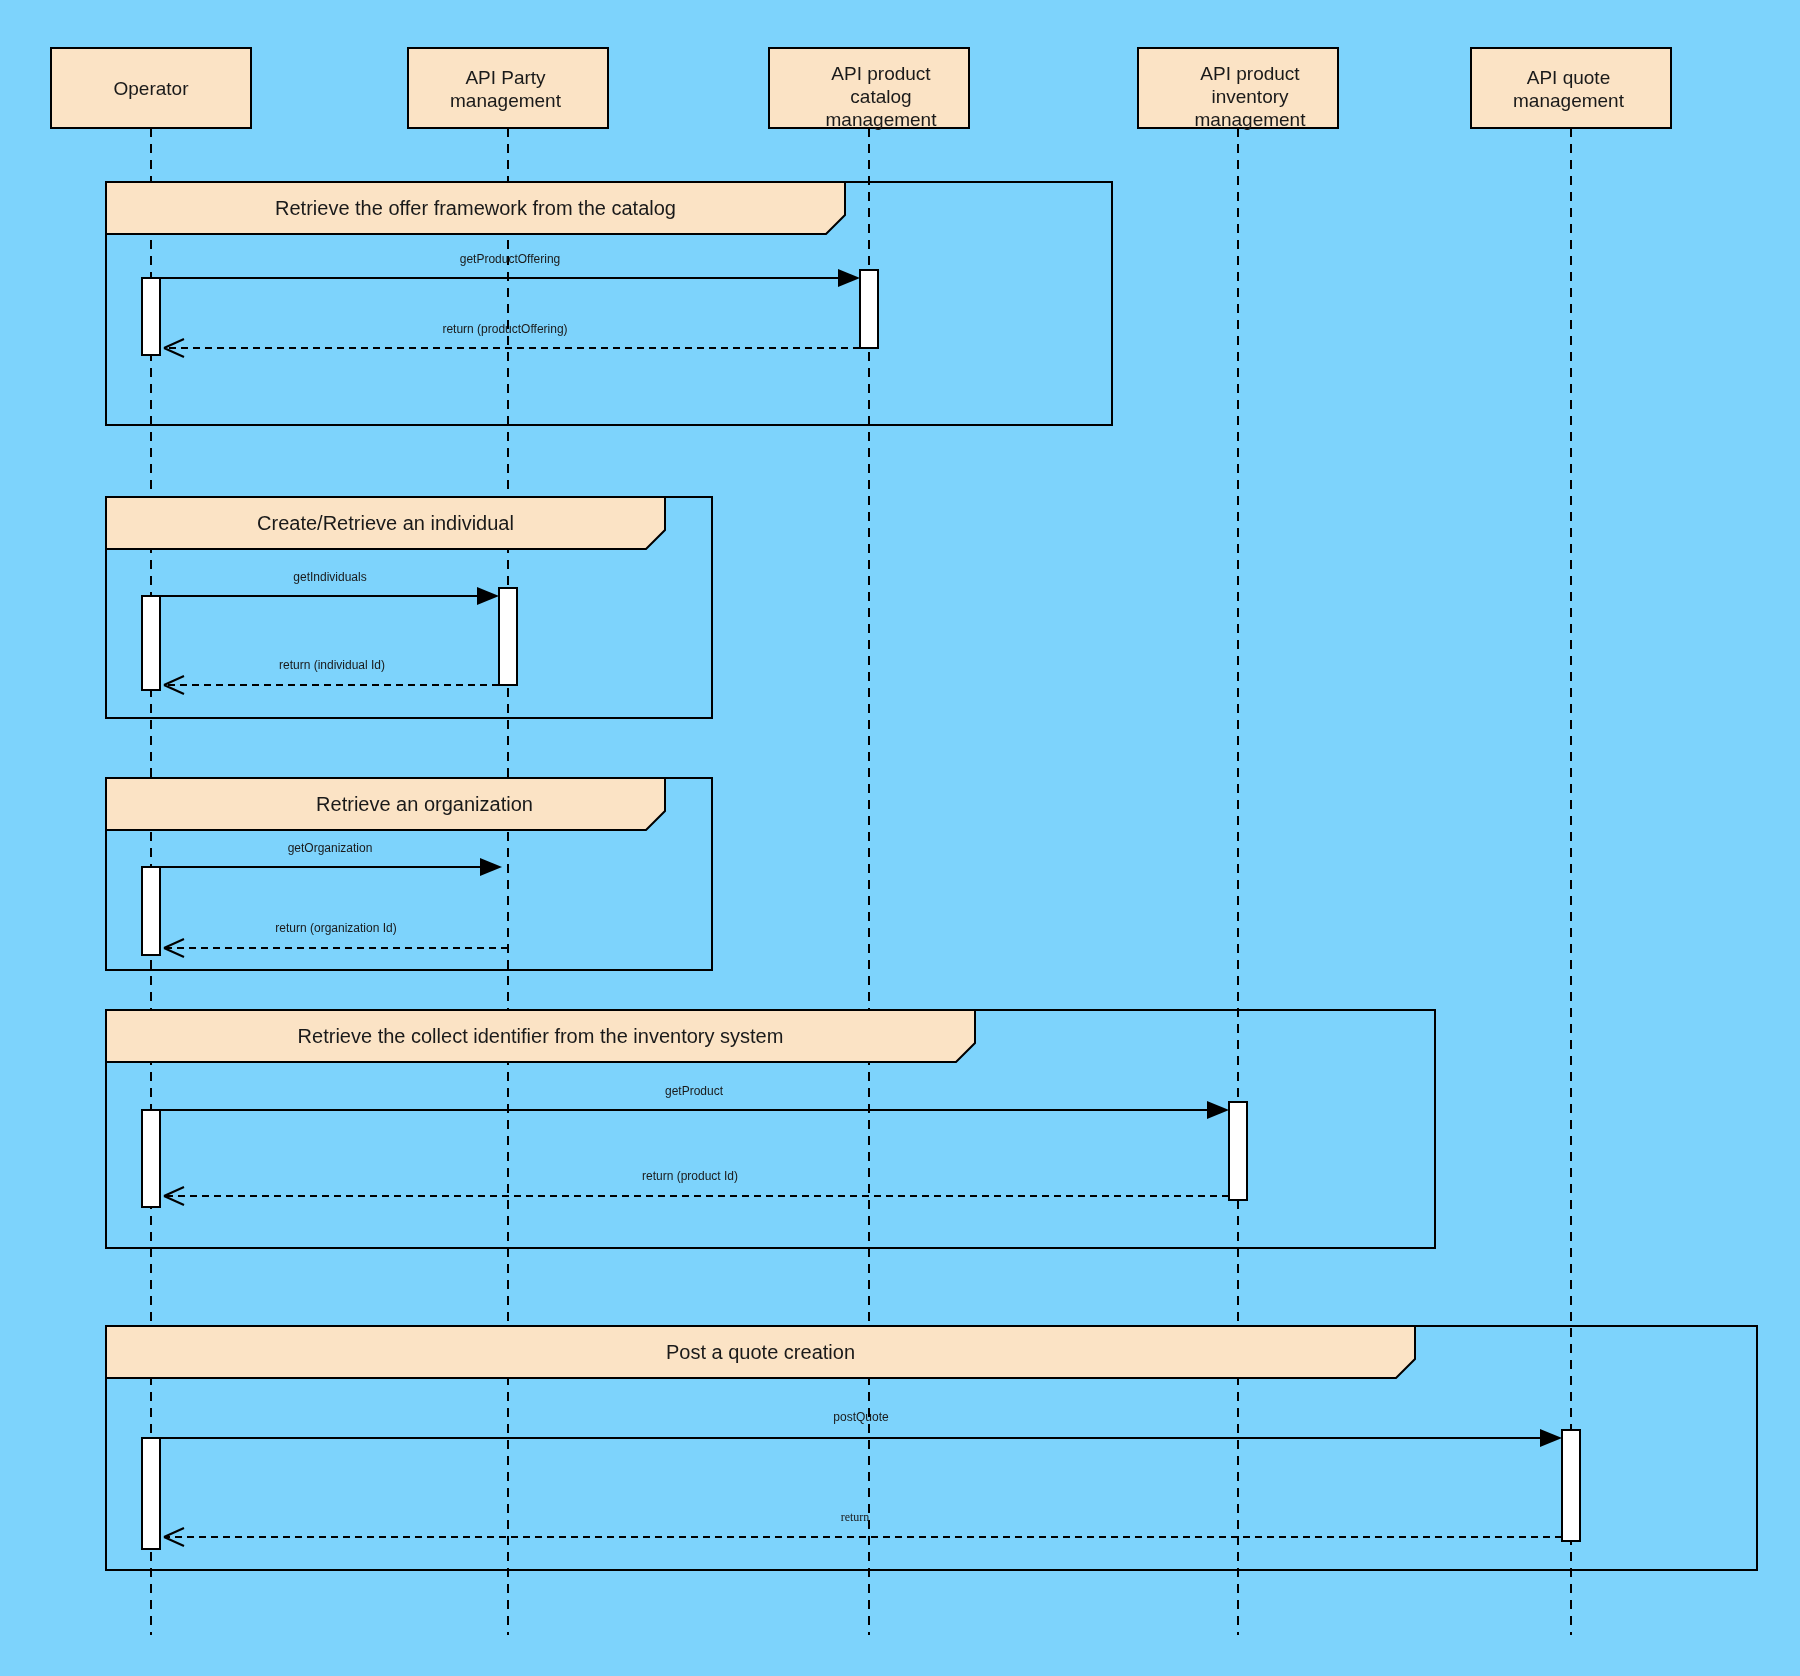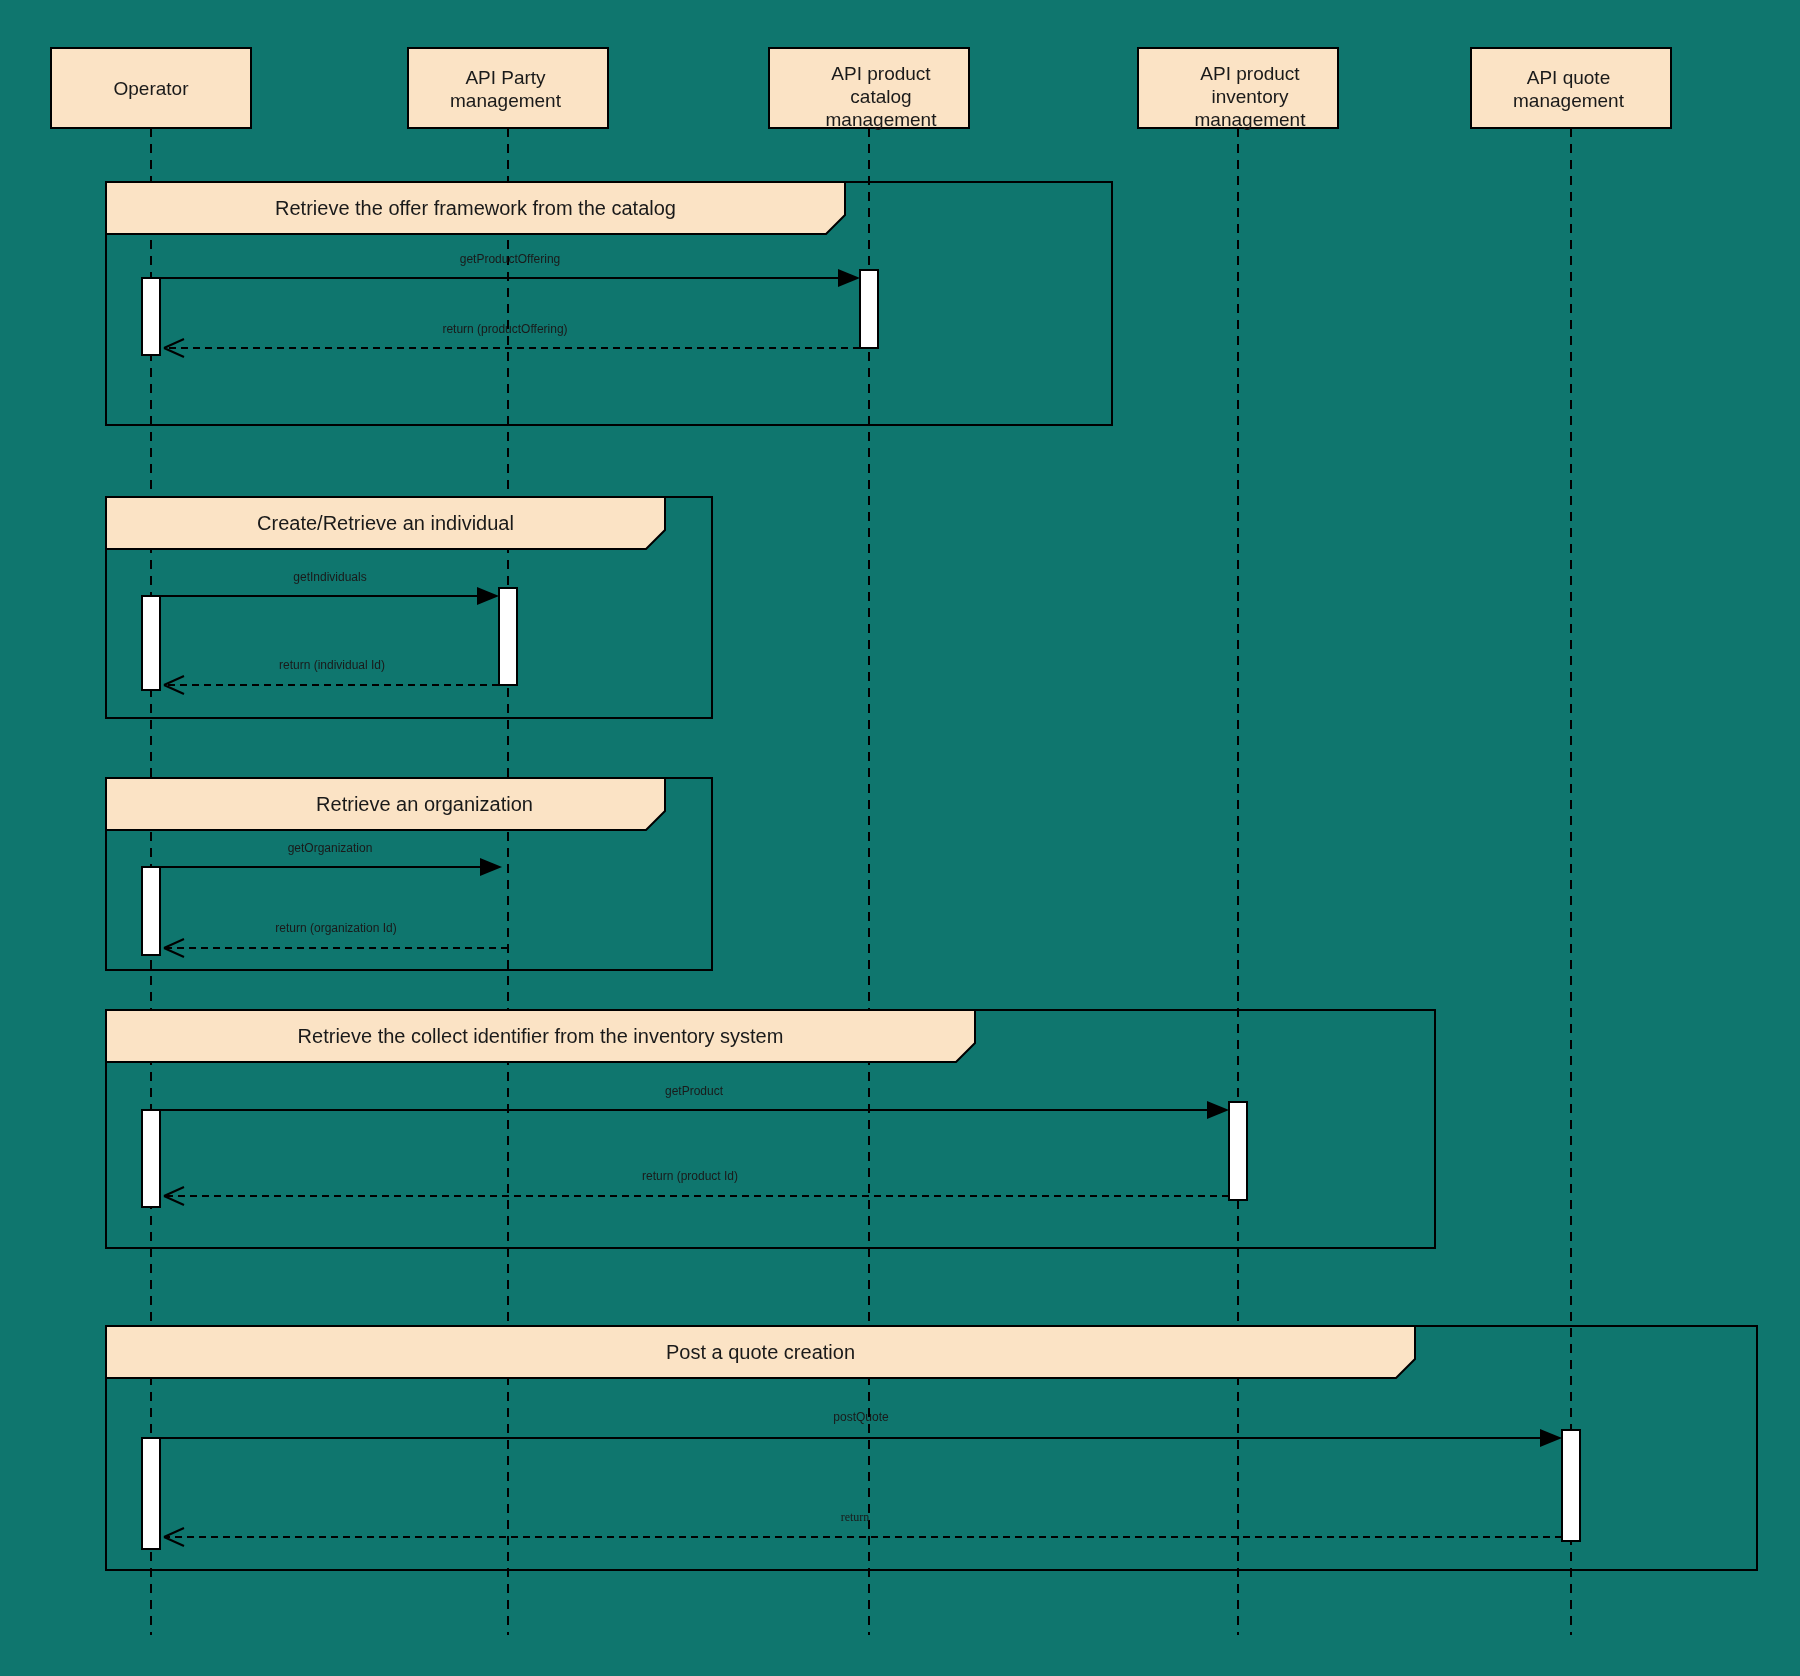--- a/index.html
+++ b/index.html
@@ -1,18 +1,18 @@
 <!DOCTYPE html>
 <html style="--fill: #FBE3C5; --border: #000000;"><head>
 <meta charset="utf-8">
 <style>
   :root { --fill:#FBE3C5; --border:#000000; --text:#1a1a1a; }
   html,body { margin:0; padding:0; background:#ffffff; }
   .canvas {
-    position:relative; width:1800px; height:1676px; background:#0f766e;
+    position:relative; width:1800px; height:1676px; background:#7dd3fc;
     font-family:"Liberation Sans", sans-serif; color:var(--text);
     overflow:hidden;
   }
   svg.layer { position:absolute; left:0; top:0; }
   .peach  { fill:var(--fill); stroke:var(--border); stroke-width:2; }
   .frame  { fill:none; stroke:var(--border); stroke-width:2; }
   .life   { stroke:var(--border); stroke-width:2; stroke-dasharray:9 7; }
   .act    { fill:#ffffff; stroke:var(--border); stroke-width:2; }
   .msg    { stroke:var(--border); stroke-width:2; }
   .ret    { stroke:var(--border); stroke-width:2; stroke-dasharray:7 5; fill:none; }

